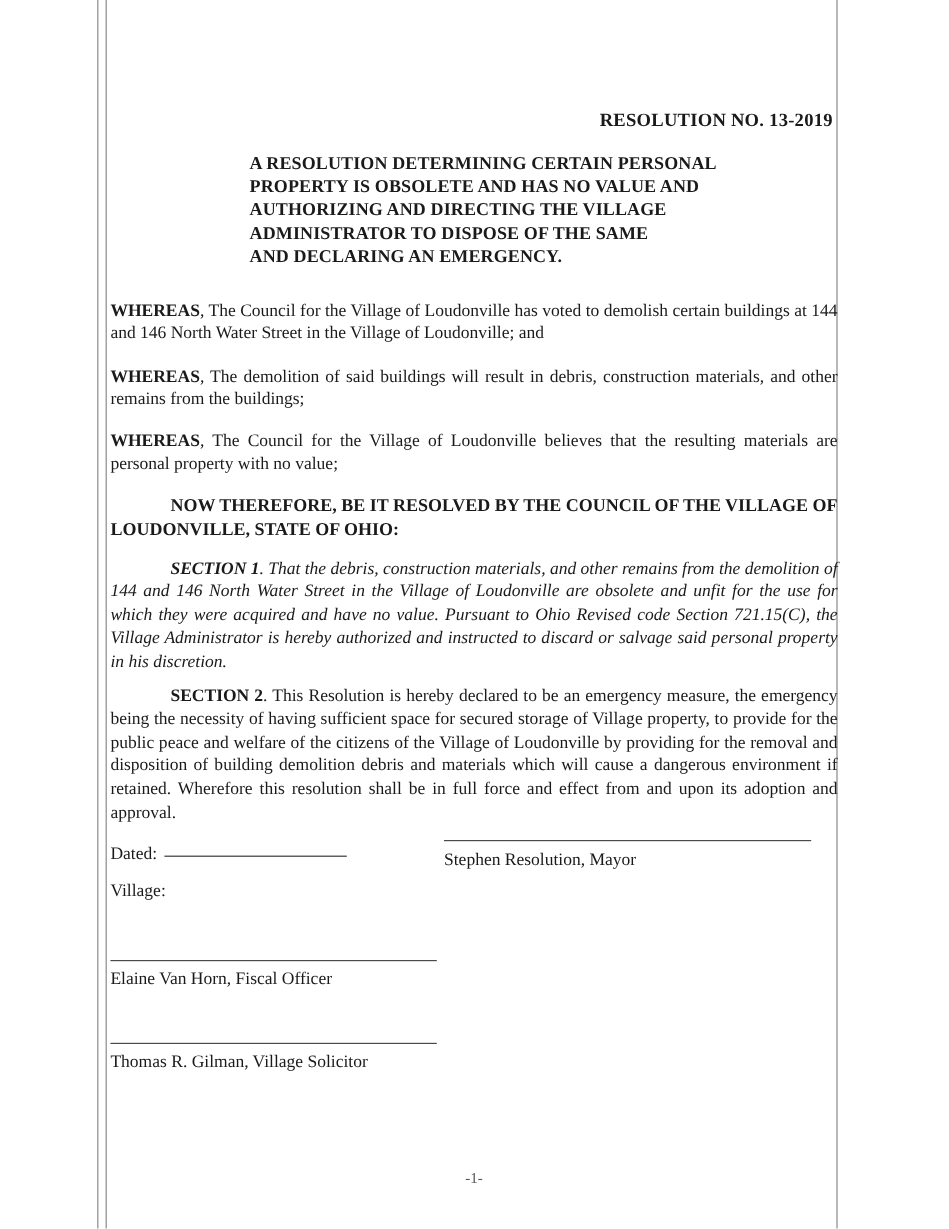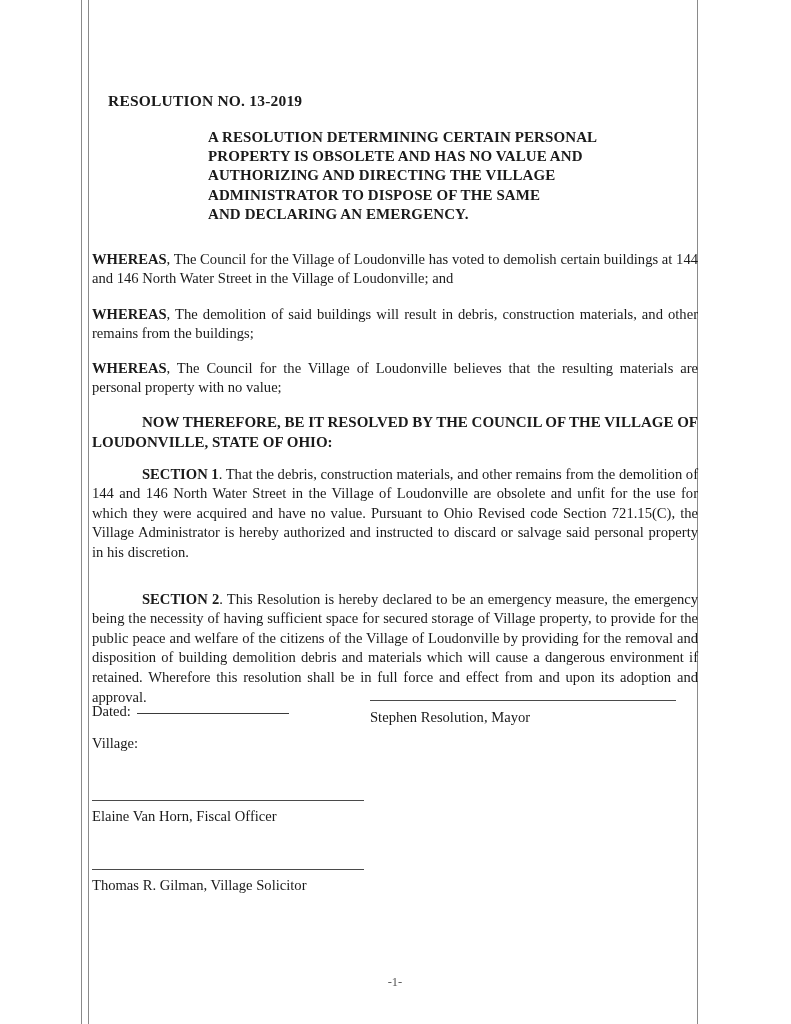--- a/index.html
+++ b/index.html
@@ -35,23 +35,23 @@
     position: absolute;
     left: 92px;
     top: 0;
     width: 606px;
     height: 1024px;
   }
 
   .doc-title {
     position: absolute;
     top: 92px;
-    left: 16px;
+    left: 2px;
     width: 600px;
-    text-align: left;
+    text-align: right;
     font-weight: bold;
     font-size: 15.5px;
     letter-spacing: 0.2px;
   }
 
   .subtitle {
     position: absolute;
     top: 128px;
     left: 92px;
     font-weight: bold;
@@ -78,22 +78,22 @@
   .para-whereas3 { top: 344px; }
 
   .para-therefore {
     top: 397px;
     font-weight: bold;
     font-size: 15px;
     line-height: 20px;
   }
   .para-therefore .lead-indent { display: inline-block; width: 50px; }
 
-  .para-section1 { top: 450px; }
-  .para-section2 { top: 575px; }
+  .para-section1 { top: 450px; font-style: italic; }
+  .para-section2 { top: 556px; }
   .para-section1 .lead-indent,
   .para-section2 .lead-indent { display: inline-block; width: 50px; }
 
   
   .sig-dated {
     position: absolute;
     top: 700px;
     left: 0;
     font-size: 14.6px;
   }

